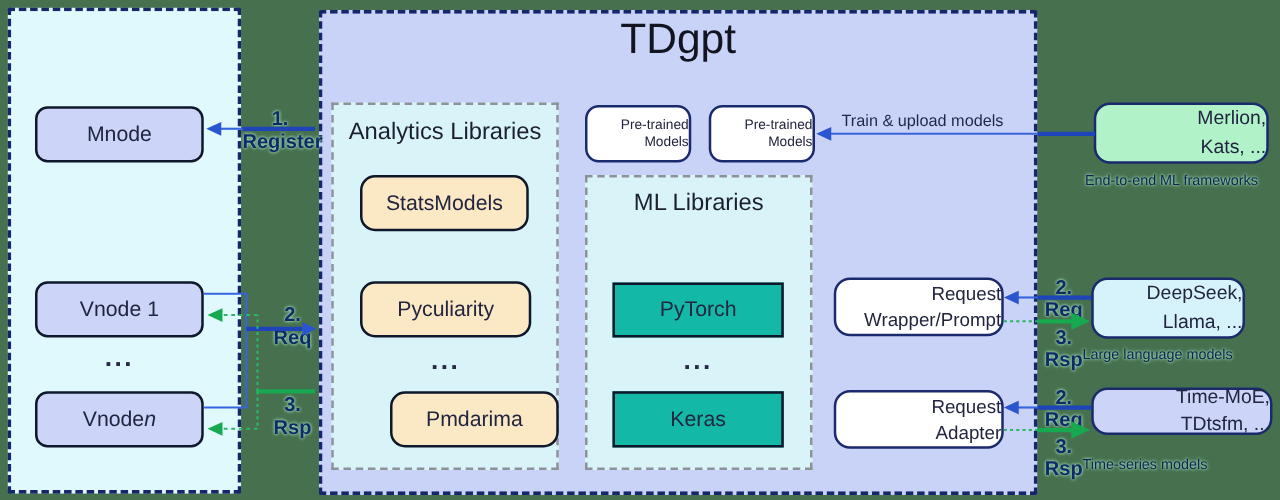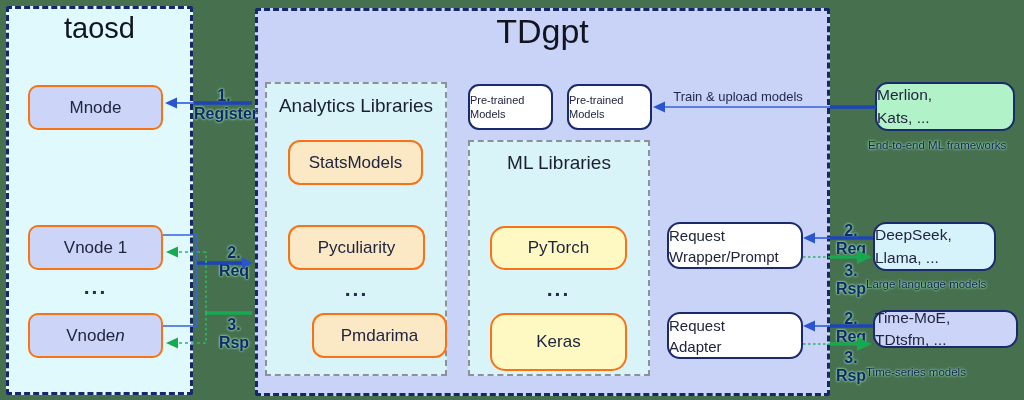--- a/index.html
+++ b/index.html
@@ -15,41 +15,41 @@
   #tdgpt-title { left:255px; top:12px; width:575px; font-size:34px; }
 
   .panel { position:absolute; background:#D8F4F9; border:2px dashed #8E9298; }
   #analytics-panel { left:265px; top:82px;  width:182px; height:294px; }
   #ml-panel        { left:468px; top:140px; width:182px; height:236px; }
   .panel-title { position:absolute; text-align:center; font-size:19px; color:#1B1F2E; }
   #analytics-title { left:265px; top:95px;  width:182px; }
   #ml-title        { left:468px; top:152px; width:182px; }
 
   .node { position:absolute; display:flex; align-items:center; justify-content:center;
-          border:2px solid #f97316; border-radius:10px; font-size:17px; color:#21253F; }
+          border:2px solid #0f172a; border-radius:10px; font-size:17px; color:#21253F; }
   .lav  { background:#CCD4F7; }
   .tan  { background:#FBE8C5; border-radius:12px; }
-  .pink { background:#fef9c3; border-radius:15px; }
+  .pink { background:#14b8a6; border-radius:0; }
 
   #mnode   { left:28px; top:85px;  width:135px; height:45px; }
   #vnode1  { left:28px; top:225px; width:135px; height:45px; }
   #vnoden  { left:28px; top:313px; width:135px; height:45px; }
   #statsmodels { left:288px; top:140px; width:135px; height:45px; }
   #pyculiarity { left:288px; top:225px; width:137px; height:45px; }
   #pmdarima    { left:288px; top:313px; width:135px; height:45px;margin-left:24px; }
   #pytorch { left:490px; top:226px; width:137px; height:44px; }
-  #keras   { left:490px; top:313px; width:137px; height:58px; }
+  #keras   { left:490px; top:313px; width:137px; height:45px; }
 
   .dots { position:absolute; text-align:center; font-size:21px; font-weight:700;
           letter-spacing:2px; color:#262A45; line-height:14px; }
   #taosd-dots     { left:28px;  top:280px; width:135px; }
   #analytics-dots { left:288px; top:282px; width:137px; }
   #ml-dots        { left:490px; top:282px; width:137px; }
 
-  .twoline { position:absolute; display:flex; flex-direction:column; align-items:flex-start;
+  .twoline { position:absolute; display:flex; flex-direction:column; align-items:flex-end;
              justify-content:center; text-align:center; border:2px solid #1A2A6C;
              border-radius:11px; color:#21253F; background:#FFFFFF; }
   .pretrained { font-size:11px; line-height:1.3; }
   #pretrained-1 { left:468px; top:84px; width:85px; height:46px; }
   #pretrained-2 { left:567px; top:84px; width:85px; height:46px; }
   .reqbox { font-size:15px; line-height:1.4; border-width:2.5px; border-radius:13px; }
   #req-wrapper { left:667px; top:222px; width:136px; height:47px; }
   #req-adapter { left:667px; top:312px; width:136px; height:47px; }
 
   .extbox { font-size:15.5px; line-height:1.45; border-width:2.5px; border-radius:13px; }
@@ -79,21 +79,20 @@
   .it { font-style:italic; }
 </style>
 </head>
 <body>
 
 <div id="stage">
 
   <div class="container" id="taosd"></div>
   <div class="container" id="tdgpt"></div>
 
-  <div class="big-title" id="taosd-title">taosd</div>
   <div class="big-title" id="tdgpt-title">TDgpt</div>
 
   <div class="node lav" id="mnode">Mnode</div>
   <div class="node lav" id="vnode1">Vnode 1</div>
   <div class="dots" id="taosd-dots">...</div>
   <div class="node lav" id="vnoden">
       <span>Vnode </span>
       <span class="it">n</span>
     </div>
 

